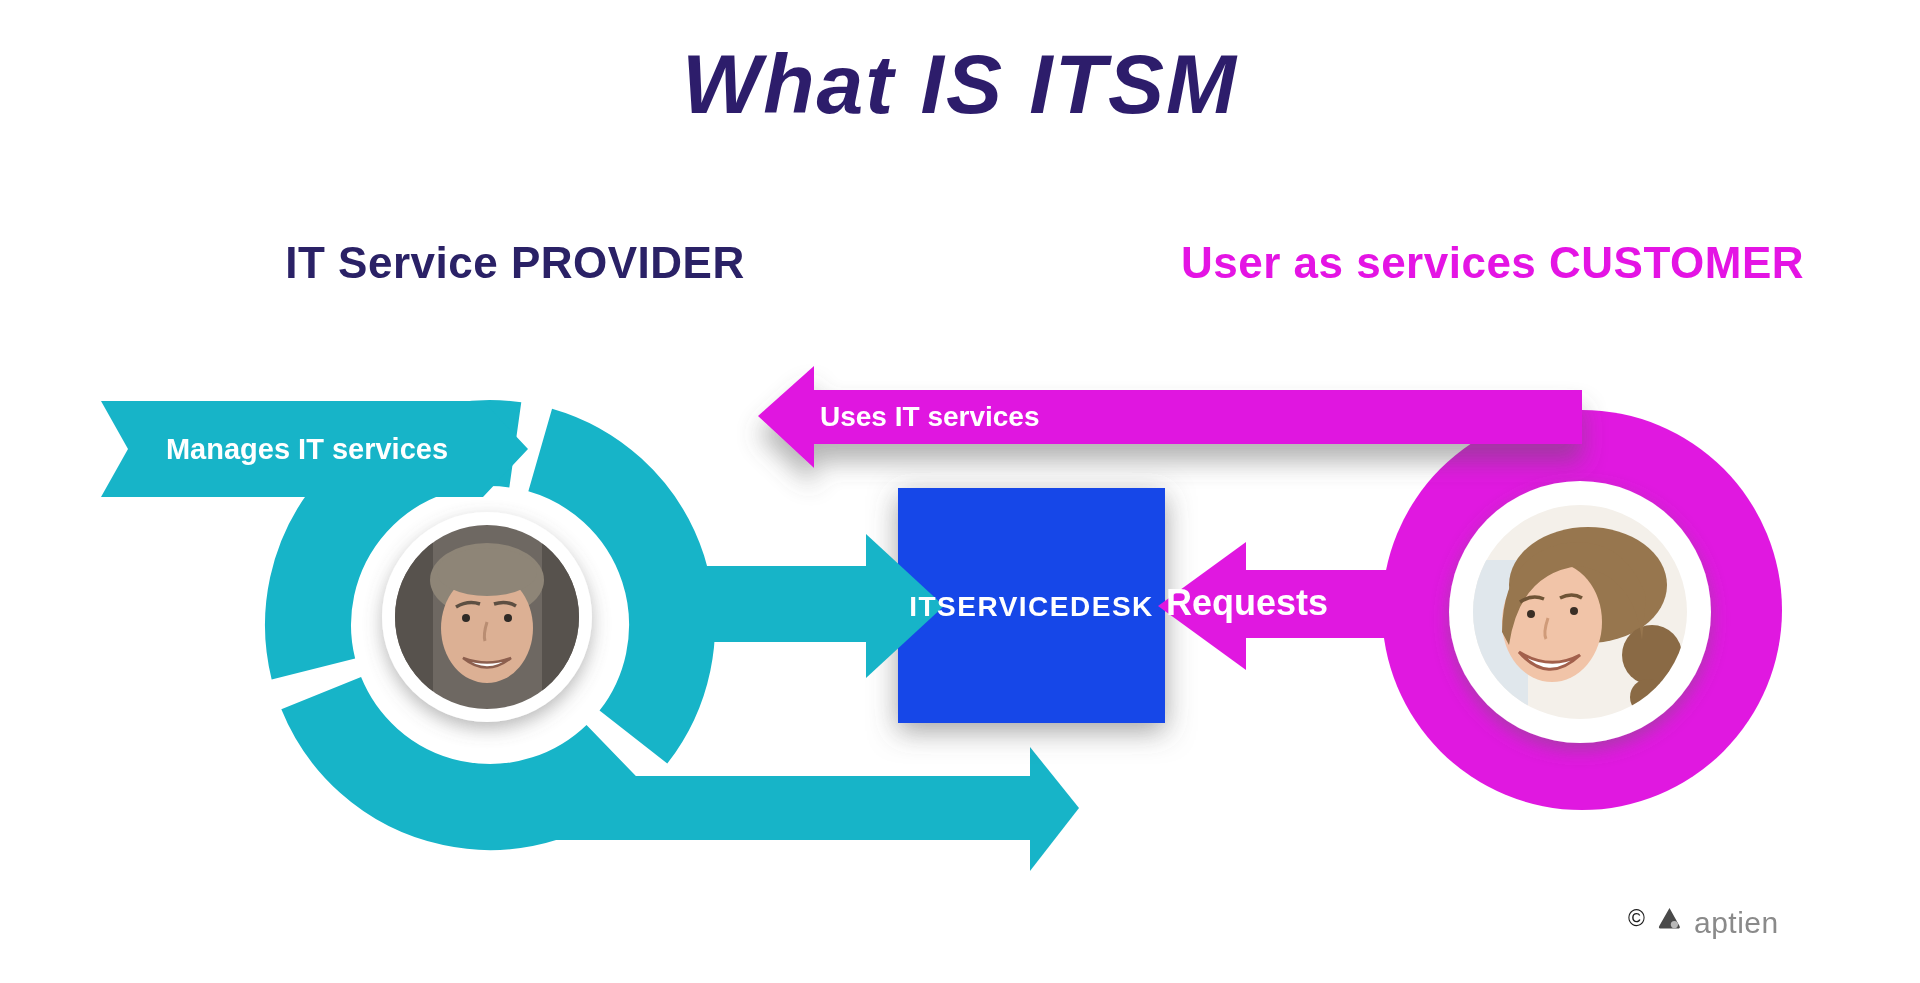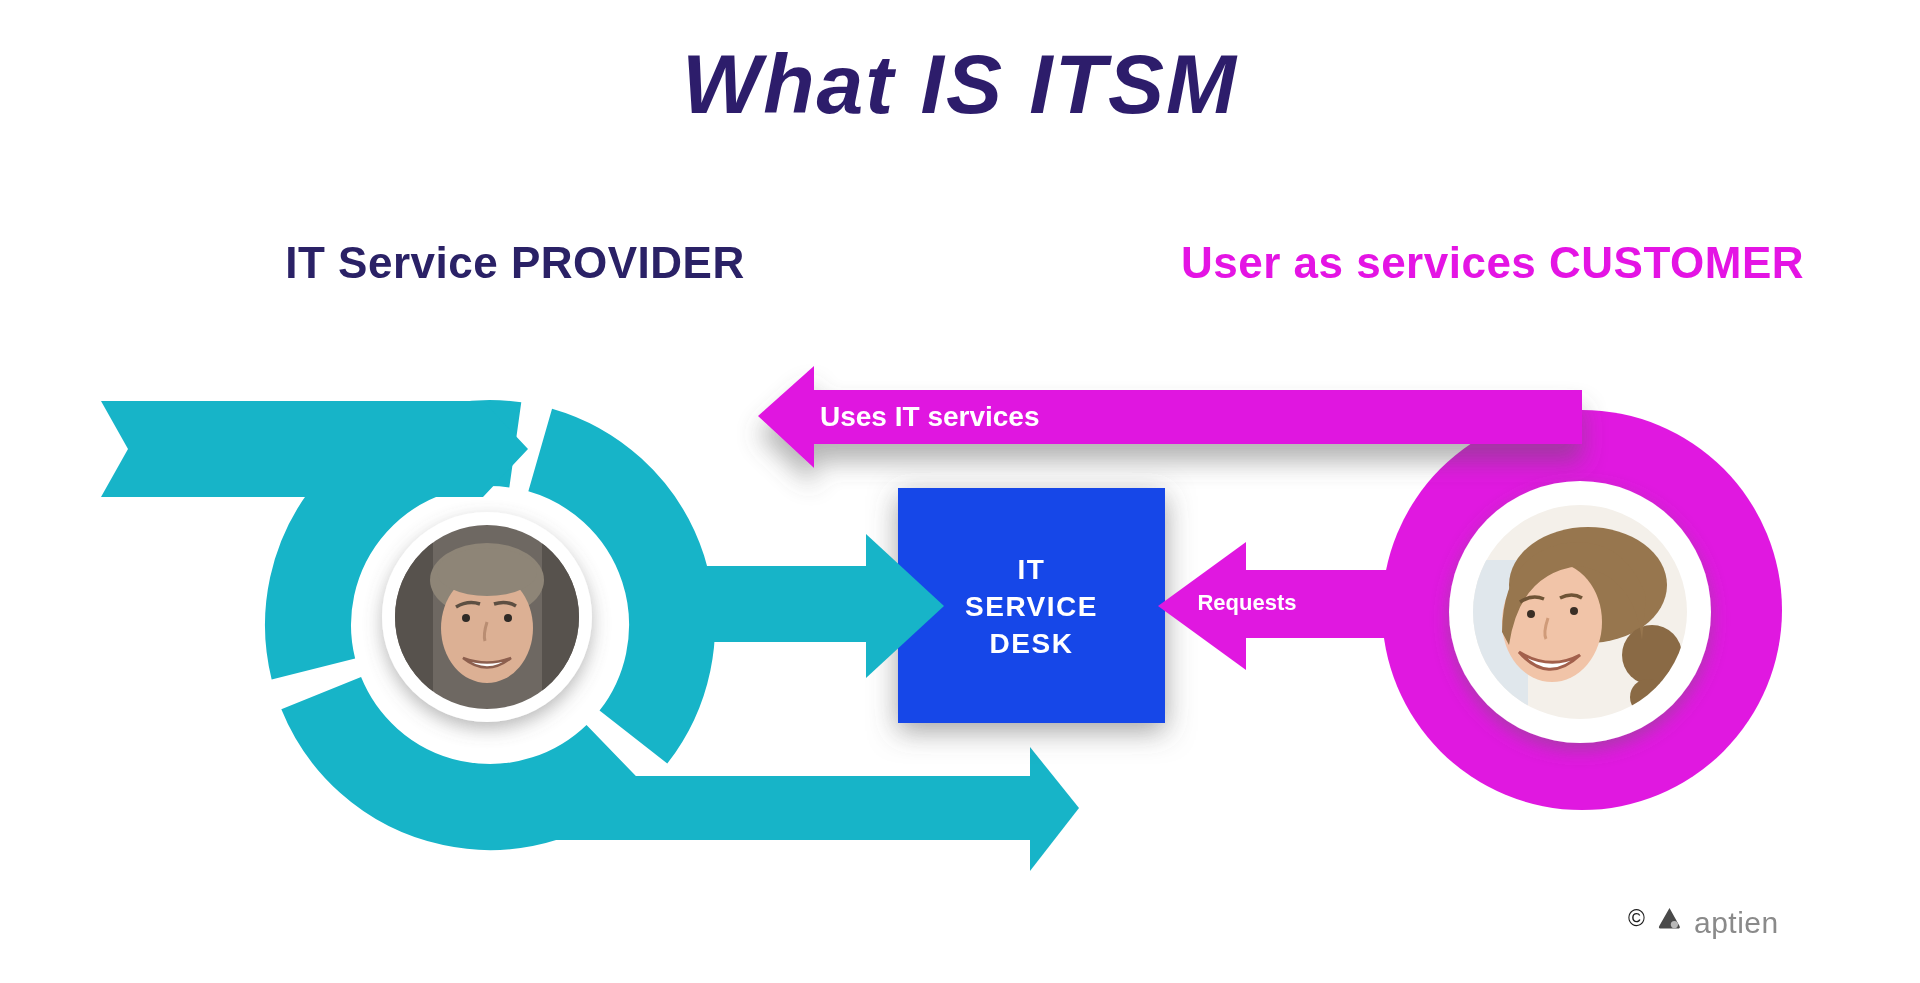--- a/index.html
+++ b/index.html
@@ -21,25 +21,25 @@
   }
   .col-heading{
     font-size:44px;font-weight:bold;letter-spacing:0.5px;
   }
   .provider-heading{left:230px;top:238px;width:570px;height:50px;color:var(--heading-navy,#2A2166);}
   .customer-heading{left:1170px;top:238px;width:645px;height:50px;color:var(--magenta-heading,#E414E4);}
   .flow-label{color:#ffffff;font-weight:bold;}
   .manages-label{left:132px;top:403px;width:350px;height:92px;font-size:29px;}
   .uses-label{left:820px;top:390px;width:420px;height:54px;font-size:28px;justify-content:flex-start;text-align:right;}
   .solves-label{left:740px;top:568px;width:140px;height:72px;font-size:28px;}
-  .requests-label{left:1172px;top:570px;width:150px;height:66px;font-size:22px;}
+  .requests-label{left:1172px;top:570px;width:150px;height:66px;font-size:36px;}
   .provides-label{left:840px;top:781px;width:212px;height:54px;font-size:21px;}
   .desk-label{
     left:898px;top:489px;width:267px;height:234px;
-    flex-direction:column;justify-content:center;
+    flex-direction:row;justify-content:center;
     color:#ffffff;font-size:28px;font-weight:bold;letter-spacing:1.5px;line-height:37px;
   }
   .footer{
     left:1628px;top:898px;height:40px;gap:11px;z-index:3;
   }
   .copyright{font-size:23px;color:#1c1c1c;}
   .brand{font-size:30px;color:var(--brand-gray,#8A8A8A);letter-spacing:0.5px;margin-top:9px;}
   .logo-glyph{display:inline-flex;width:27px;height:27px;}
 </style>
 </head>
@@ -131,20 +131,21 @@
       <path d="M1519,652 Q1548,685 1580,655 Q1550,671 1519,652 Z" fill="#ffffff" stroke="#a2604c" stroke-width="3"></path>
     </g>
   </svg>
 
   <div class="abs title center">What IS ITSM</div>
 
   <div class="abs col-heading provider-heading center">IT Service PROVIDER</div>
 
   <div class="abs col-heading customer-heading center">User as services CUSTOMER</div>
 
+  <div class="abs flow-label manages-label center">Manages IT services</div>
 
   <div class="abs flow-label uses-label">Uses IT services</div>
 
 
   <div class="abs desk-label">
     <span>IT</span>
     <span>SERVICE</span>
     <span>DESK</span>
   </div>
 

